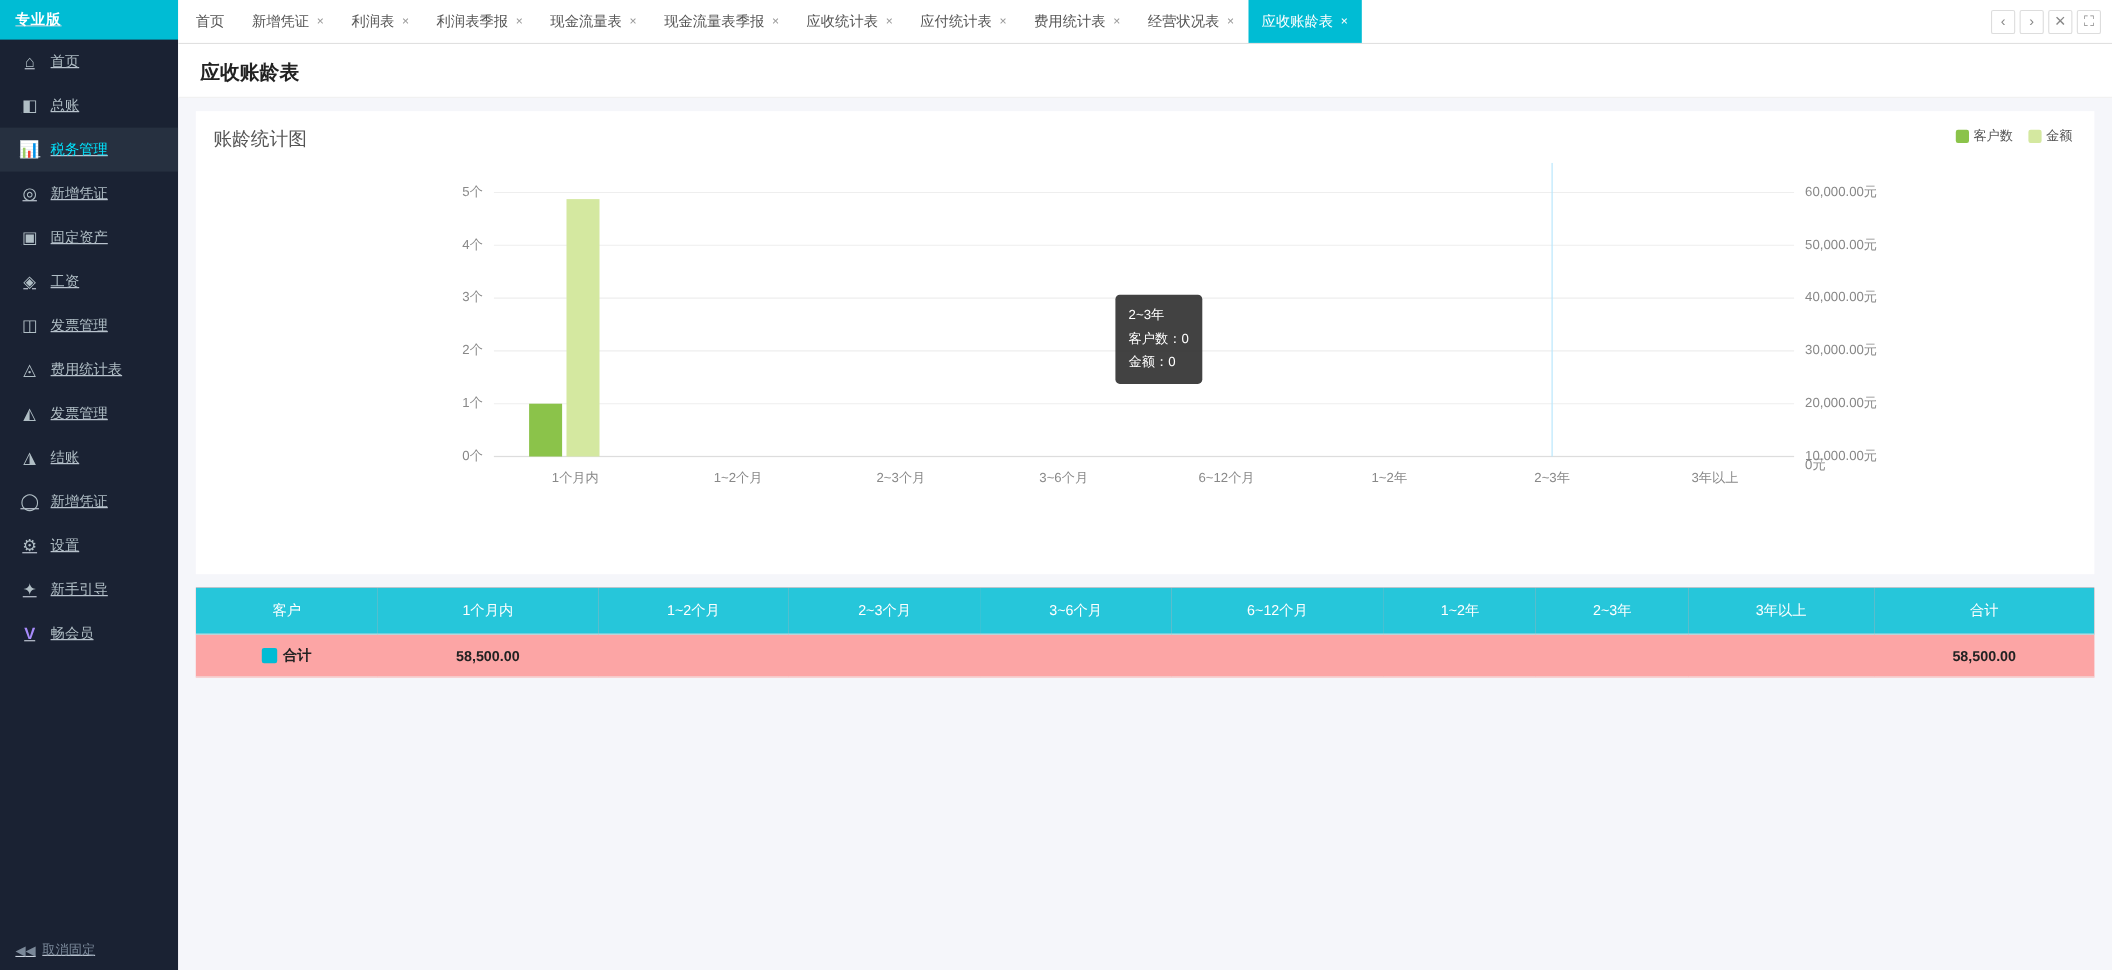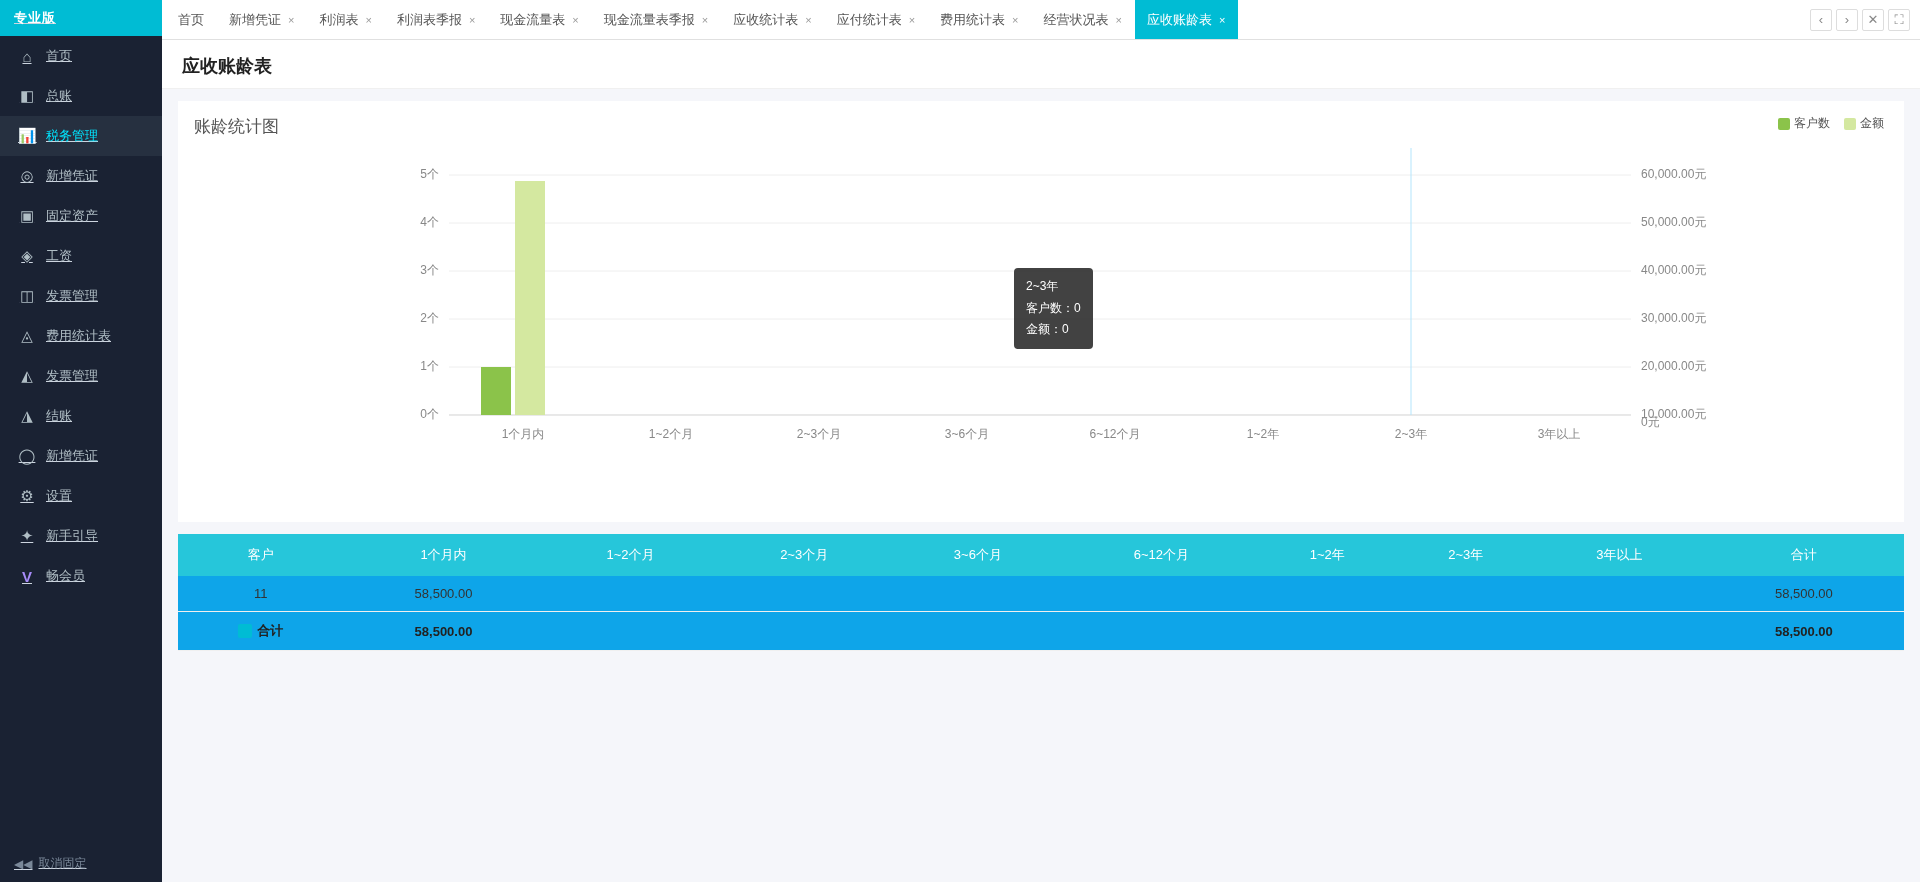--- a/index.html
+++ b/index.html
@@ -179,21 +179,21 @@
     .legend-dot { width: 12px; height: 12px; border-radius: 2px; }
 
     .chart-svg-container {
       width: 100%;
       height: 360px;
       position: relative;
     }
 
     
     .table-container {
-      background: #0ea5e9;
+      background: #fca5a5;
       margin: 12px 16px;
       overflow: hidden;
     }
     table {
       width: 100%;
       border-collapse: collapse;
     }
     thead tr {
       background: #26c6da;
       color: white;
@@ -452,32 +452,20 @@
             <th>2~3个月</th>
             <th>3~6个月</th>
             <th>6~12个月</th>
             <th>1~2年</th>
             <th>2~3年</th>
             <th>3年以上</th>
             <th>合计</th>
           </tr>
         </thead>
         <tbody>
-          <tr>
-            <td>11</td>
-            <td>58,500.00</td>
-            <td></td>
-            <td></td>
-            <td></td>
-            <td></td>
-            <td></td>
-            <td></td>
-            <td></td>
-            <td>58,500.00</td>
-          </tr>
           <tr class="total-row">
             <td>
               <div class="total-label">
                 <span class="total-icon"></span>
                 <span>合计</span>
               </div>
             </td>
             <td>58,500.00</td>
             <td></td>
             <td></td>

